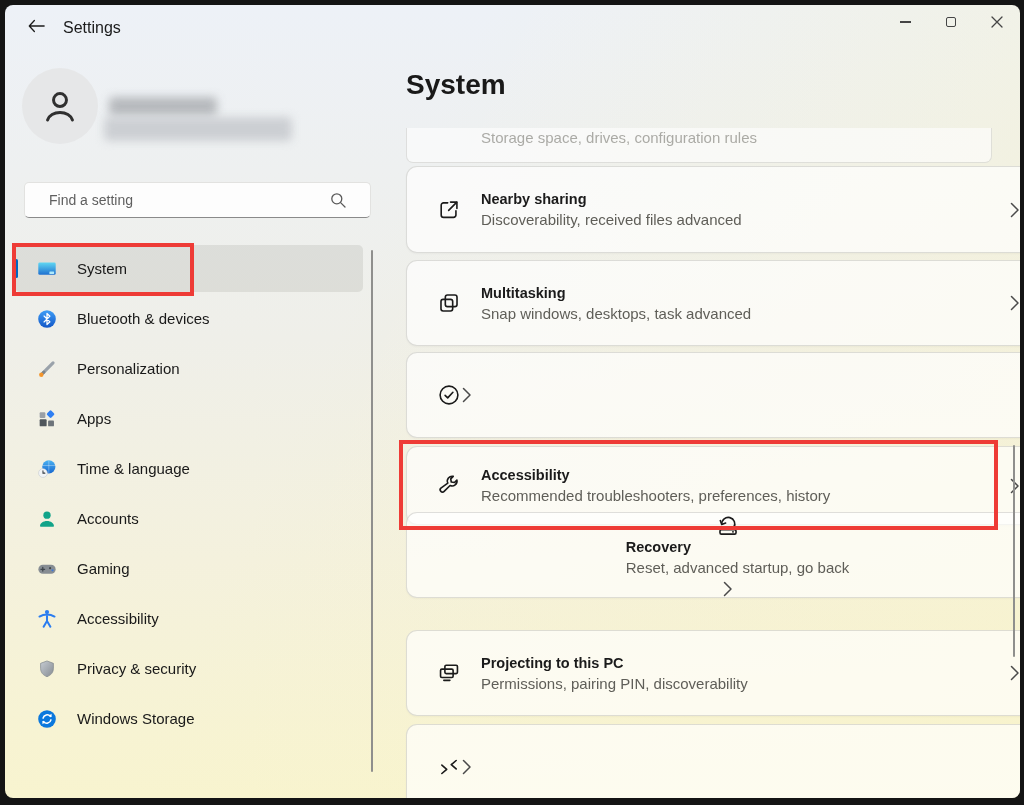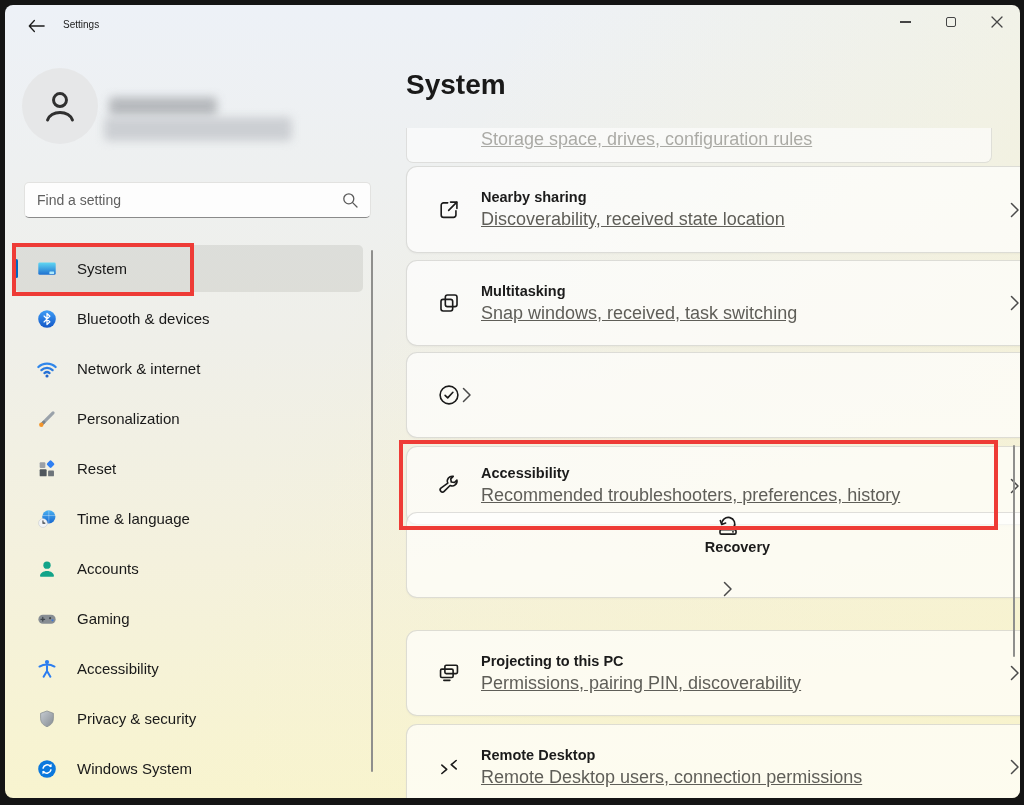--- a/index.html
+++ b/index.html
@@ -14,36 +14,36 @@
     position:absolute; top:5px; left:5px; right:4px; bottom:7px;
     border-radius:8px; overflow:hidden;
     background:
       linear-gradient(115deg, rgba(249,244,205,0) 35%, rgba(249,243,200,0.55) 100%),
       linear-gradient(180deg, #edf1f7 0%, #efefe9 42%, #f4f1dd 70%, #f8f4cf 100%);
   }
 
   
   .back-btn { position:absolute; top:8px; left:16px; width:30px; height:26px;
     display:flex; align-items:center; justify-content:center; border-radius:4px; cursor:pointer; }
-  .app-title { position:absolute; top:14px; left:58px; font-size:10px; color:#1b1b1b; }
+  .app-title { position:absolute; top:14px; left:58px; font-size:16px; color:#1b1b1b; }
   .win-controls { position:absolute; top:0; right:0; display:flex; }
   .win-btn { width:46px; height:34px; display:flex; align-items:center; justify-content:center; cursor:pointer; }
   .glyph-min { width:11px; height:1.4px; background:#454545; }
   .glyph-max { width:10px; height:10px; border:1.2px solid #454545; border-radius:2px; }
 
   
   .avatar { position:absolute; top:63px; left:17px; width:76px; height:76px; border-radius:50%;
     background:#e6e7e8; display:flex; align-items:center; justify-content:center; }
   .blur-block { position:absolute; border-radius:4px; filter:blur(5px); }
   .blur-1 { top:92px; left:104px; width:108px; height:19px; background:#adb0b4; opacity:.85; }
   .blur-2 { top:112px; left:99px; width:188px; height:24px; background:#c9ccd0; opacity:.9; }
 
   .searchbox { position:absolute; top:177px; left:19px; width:347px; height:36px;
     background:rgba(255,255,255,.85); border:1px solid #e2e2e0; border-bottom:1px solid #8a8a8a;
-    border-radius:5px; display:flex; align-items:center; padding:0 12px; }
+    border-radius:5px; display:flex; align-items:center; padding:0 24px; }
   .searchbox input { flex:1; border:none; outline:none; background:transparent;
     font-size:14px; color:#3a3a3a; font-family:inherit; }
   .searchbox input::placeholder { color:#5f5f5f; opacity:1; }
 
   .nav { position:absolute; top:240px; left:10px; width:348px; }
   .nav-item { position:relative; height:47px; margin-bottom:3px; border-radius:5px;
     display:flex; align-items:center; padding-left:21px; cursor:pointer; }
   .nav-item.selected { background:rgba(110,110,105,.14); }
   .nav-item .pill { position:absolute; left:0; top:14px; width:3px; height:19px;
     border-radius:2px; }
@@ -56,21 +56,21 @@
   
   .page-title { position:absolute; top:64px; left:401px; font-size:28px; font-weight:700; color:#191919; }
 
   .card { position:absolute; left:401px; width:640px;
     background:rgba(255,255,255,.68); border:1px solid rgba(128,128,120,.25);
     border-radius:11px; box-shadow:0 1px 2px rgba(0,0,0,.035);
     display:flex; align-items:center; padding:0 25px 0 29px; cursor:pointer; overflow:hidden; }
   .card-icon { width:26px; height:26px; flex:0 0 26px; display:flex; }
   .card-text { margin-left:19px; flex:1; }
   .card-title { font-size:14.5px; font-weight:600; color:#1b1b1b; margin-bottom:4px; }
-  .card-sub { font-size:18px; color:#5f5e58;text-decoration:underline; }
+  .card-sub { font-size:15px; color:#5f5e58; }
   .card-chev { width:10px; height:16px; flex:0 0 10px; display:flex; }
 
   .partial-card { position:absolute; left:401px; top:123px; width:586px; height:35px;
     background:rgba(255,255,255,.6); border:1px solid rgba(128,128,120,.22); border-top:none;
     border-radius:0 0 7px 7px; overflow:hidden; }
   .partial-card .card-sub { position:absolute; top:1px; left:74px; opacity:.6; color:#77766f; }
 
   .main-scrollbar { position:absolute; left:1008px; top:440px; width:2px; height:212px;
     background:#8f8f8d; border-radius:2px; cursor:pointer; }
 
@@ -171,31 +171,20 @@
                 <stop offset="1" stop-color="#1256c6"></stop>
               </linearGradient>
             </defs>
             <circle cx="12" cy="12" r="9.6" fill="url(#gbt)"></circle>
             <path d="M8.8 8.8l6.4 6.3-3.2 2.9V6l3.2 2.9-6.4 6.3" fill="none" stroke="#fff" stroke-width="1.4" stroke-linecap="round" stroke-linejoin="round"></path>
           </svg>
       </span>
       <span class="nav-label">Bluetooth &amp; devices</span>
     </div>
 
-    <div class="nav-item">
-      <span class="nav-icon">
-        <svg viewBox="0 0 24 24">
-            <path d="M2.6 9.8a13.6 13.6 0 0 1 18.8 0" fill="none" stroke="#2f86ea" stroke-width="2.5" stroke-linecap="round"></path>
-            <path d="M5.9 13.2a8.9 8.9 0 0 1 12.2 0" fill="none" stroke="#2b7ce0" stroke-width="2.5" stroke-linecap="round"></path>
-            <path d="M9.2 16.5a4.3 4.3 0 0 1 5.6 0" fill="none" stroke="#2671d6" stroke-width="2.5" stroke-linecap="round"></path>
-            <circle cx="12" cy="19.6" r="1.7" fill="#2266cc"></circle>
-          </svg>
-      </span>
-      <span class="nav-label">Network &amp; internet</span>
-    </div>
 
     <div class="nav-item">
       <span class="nav-icon">
         <svg viewBox="0 0 24 24">
             <path d="M8 16L18.6 5.4" stroke="#9aa2aa" stroke-width="3.4" stroke-linecap="round"></path>
             <path d="M8.6 15.4l-1.8 1.8" stroke="#7d858d" stroke-width="3.4" stroke-linecap="round"></path>
             <circle cx="5.8" cy="18.2" r="2.4" fill="#f2952c"></circle>
           </svg>
       </span>
       <span class="nav-label">Personalization</span>
@@ -203,21 +192,21 @@
 
     <div class="nav-item">
       <span class="nav-icon">
         <svg viewBox="0 0 24 24">
             <rect x="4" y="4.6" width="6.2" height="6.2" rx="1" fill="#9aa0a6"></rect>
             <rect x="4" y="12.4" width="7.6" height="7.6" rx="1" fill="#4f565c"></rect>
             <rect x="13.2" y="13.6" width="6.4" height="6.4" rx="1" fill="#6d747a"></rect>
             <rect x="12.6" y="3.4" width="6.6" height="6.6" rx="1.4" fill="#2f7ff2" transform="rotate(45 15.9 6.7)"></rect>
           </svg>
       </span>
-      <span class="nav-label">Reset</span>
+      <span class="nav-label">Apps</span>
     </div>
 
     <div class="nav-item">
       <span class="nav-icon">
         <svg viewBox="0 0 24 24">
             <defs>
               <linearGradient id="ggl" x1="0" y1="0" x2="0" y2="1">
                 <stop offset="0" stop-color="#4ab2f2"></stop>
                 <stop offset="1" stop-color="#1767cf"></stop>
               </linearGradient>
@@ -281,21 +270,21 @@
 
     <div class="nav-item">
       <span class="nav-icon">
         <svg viewBox="0 0 24 24">
             <circle cx="12" cy="12" r="9.6" fill="#0b78dd"></circle>
             <path d="M7.7 11a4.6 4.6 0 0 1 8-1.9M16.3 13a4.6 4.6 0 0 1-8 1.9" fill="none" stroke="#fff" stroke-width="1.7" stroke-linecap="round"></path>
             <path d="M16.9 6.2l.2 3.5-3.4-.9z" fill="#fff"></path>
             <path d="M7.1 17.8l-.2-3.5 3.4.9z" fill="#fff"></path>
           </svg>
       </span>
-      <span class="nav-label">Windows System</span>
+      <span class="nav-label">Windows Storage</span>
     </div>
   </div>
 
   <div class="side-scrollbar"></div>
 
   <div class="page-title">System</div>
 
   <div class="partial-card">
     <div class="card-sub">Storage space, drives, configuration rules</div>
   </div>
@@ -303,39 +292,39 @@
   <div class="card c-nearby">
     <span class="card-icon">
       <svg viewBox="0 0 24 24">
           <path class="oln" d="M10.8 5.4H7a2.2 2.2 0 0 0-2.2 2.2v9A2.2 2.2 0 0 0 7 18.8h9.2a2.2 2.2 0 0 0 2.2-2.2v-3.8"></path>
           <path class="oln" d="M13.4 4.7h5.9v5.9"></path>
           <path class="oln" d="M19 5l-7.3 7.3"></path>
         </svg>
     </span>
     <span class="card-text">
       <div class="card-title">Nearby sharing</div>
-      <div class="card-sub">Discoverability, received state location</div>
+      <div class="card-sub">Discoverability, received files advanced</div>
     </span>
     <span class="card-chev">
       <svg viewBox="0 0 10 16">
           <path d="M1.5 1.5L8 8l-6.5 6.5" fill="none" stroke="#4a4a4a" stroke-width="1.5" stroke-linecap="round" stroke-linejoin="round"></path>
         </svg>
     </span>
   </div>
 
   <div class="card c-multi">
     <span class="card-icon">
       <svg viewBox="0 0 24 24">
           <rect class="oln" x="8.6" y="4.6" width="10.8" height="10.8" rx="2"></rect>
           <rect class="oln" x="4.6" y="8.6" width="10.8" height="10.8" rx="2" fill="#fbfbf5"></rect>
         </svg>
     </span>
     <span class="card-text">
       <div class="card-title">Multitasking</div>
-      <div class="card-sub">Snap windows, received, task switching</div>
+      <div class="card-sub">Snap windows, desktops, task advanced</div>
     </span>
     <span class="card-chev">
       <svg viewBox="0 0 10 16">
           <path d="M1.5 1.5L8 8l-6.5 6.5" fill="none" stroke="#4a4a4a" stroke-width="1.5" stroke-linecap="round" stroke-linejoin="round"></path>
         </svg>
     </span>
   </div>
 
   <div class="card c-activ">
     <span class="card-icon">
@@ -372,20 +361,21 @@
     <span class="card-icon">
       <svg viewBox="0 0 24 24">
           <path class="oln" d="M17.4 13.2A6 6 0 1 0 6.3 10.4"></path>
           <path class="oln" d="M4.9 7l1.3 3.6 3.6-1.3"></path>
           <rect class="oln" x="4.6" y="15.4" width="14.8" height="4.1" rx="1.3"></rect>
           <circle cx="16.6" cy="17.4" r=".9" fill="#1b1b1b"></circle>
         </svg>
     </span>
     <span class="card-text">
       <div class="card-title">Recovery</div>
+      <div class="card-sub">Reset, advanced startup, go back</div>
     </span>
     <span class="card-chev">
       <svg viewBox="0 0 10 16">
           <path d="M1.5 1.5L8 8l-6.5 6.5" fill="none" stroke="#4a4a4a" stroke-width="1.5" stroke-linecap="round" stroke-linejoin="round"></path>
         </svg>
     </span>
   </div>
 
   <div class="card c-proj">
     <span class="card-icon">
@@ -406,24 +396,20 @@
     </span>
   </div>
 
   <div class="card c-remote">
     <span class="card-icon">
       <svg viewBox="0 0 24 24">
           <path class="oln" d="M5.4 10.2l4.5 3.9-4.5 3.9"></path>
           <path class="oln" d="M18.6 6l-4.5 3.9 4.5 3.9"></path>
         </svg>
     </span>
-    <span class="card-text">
-      <div class="card-title">Remote Desktop</div>
-      <div class="card-sub">Remote Desktop users, connection permissions</div>
-    </span>
     <span class="card-chev">
       <svg viewBox="0 0 10 16">
           <path d="M1.5 1.5L8 8l-6.5 6.5" fill="none" stroke="#4a4a4a" stroke-width="1.5" stroke-linecap="round" stroke-linejoin="round"></path>
         </svg>
     </span>
   </div>
 
   <div class="main-scrollbar"></div>
 
   <div class="anno anno-system"></div>

